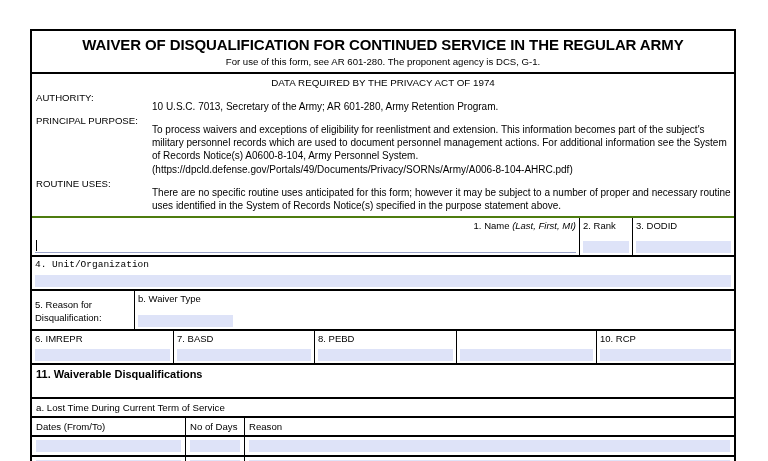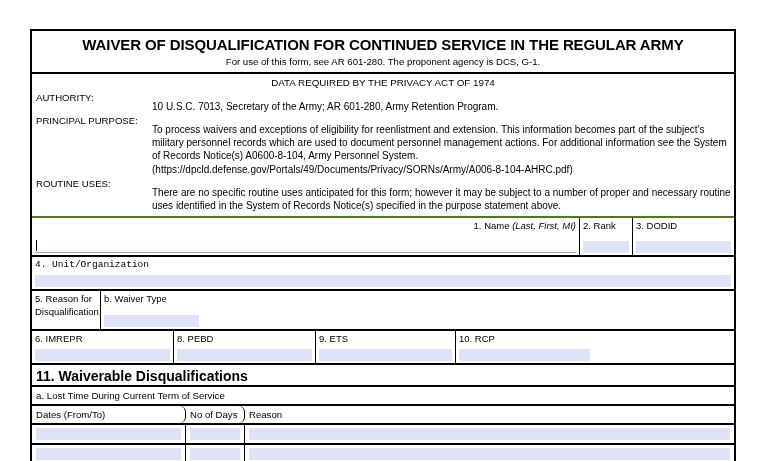--- a/index.html
+++ b/index.html
@@ -113,38 +113,37 @@
     left: 1px;
     top: 0px;
     width: 1px;
     height: 11px;
     background: #000;
   }
 
   
   .section-row {
     border-bottom: 2px solid #000;
-    padding: 3px 4px 1px 4px;
-    font-size: 14px;
+    padding: 3px 4px 17px 4px;
+    font-size: 11px;
     font-weight: bold;
   }
   .sub-row {
     border-bottom: 2px solid #000;
     padding: 3px 4px 3px 4px;
     font-size: 9.7px;
   }
 
   .thead-row { display: flex; border-bottom: 2px solid #000; }
   .thcell {
     box-sizing: border-box;
     border-right: 1px solid #000;
     padding: 3px 3px 3px 4px;
     font-size: 9.6px;
     white-space: nowrap;
-    border-radius: 6px;
   }
   .thcell:last-child { border-right: none; }
 
   .tbody-row { display: flex; border-bottom: 2px solid #000; }
   .tdcell {
     box-sizing: border-box;
     border-right: 1px solid #000;
     padding: 3px 0 3px 0;
   }
   .tdcell:last-child { border-right: none; }
@@ -209,44 +208,48 @@
 
   <div class="fieldrow">
     <div class="fcell" style="width:702px;height:32px;font-family:Liberation Mono, monospace;">
       <div class="flabel">4. Unit/Organization</div>
       <div class="fspace"></div>
       <div class="finput"></div>
     </div>
   </div>
 
   <div class="fieldrow">
-    <div class="fcell" style="width:69px;height:38px;">
+    <div class="fcell" style="width:103px;height:38px;justify-content:center;">
       <div class="flabel">5. Reason for</div>
       <div class="flabel">Disqualification:</div>
     </div>
     <div class="fcell" style="width:101px;height:38px;">
       <div class="flabel">b. Waiver Type</div>
       <div class="fspace"></div>
       <div class="finput"></div>
     </div>
   </div>
 
   <div class="fieldrow">
     <div class="fcell" style="width:142px;height:32px;">
       <div class="flabel">6. IMREPR</div>
       <div class="fspace"></div>
       <div class="finput"></div>
     </div>
+    <div class="fcell" style="width:141px;height:32px;">
+      <div class="flabel">7. BASD</div>
+      <div class="fspace"></div>
+      <div class="finput"></div>
+    </div>
     <div class="fcell" style="width:142px;height:32px;">
       <div class="flabel">8. PEBD</div>
       <div class="fspace"></div>
       <div class="finput"></div>
     </div>
     <div class="fcell" style="width:140px;height:32px;">
-      <div class="flabel">9. ETS</div>
       <div class="fspace"></div>
       <div class="finput"></div>
     </div>
     <div class="fcell" style="width:137px;height:32px;">
       <div class="flabel">10. RCP</div>
       <div class="fspace"></div>
       <div class="finput"></div>
     </div>
   </div>
 

